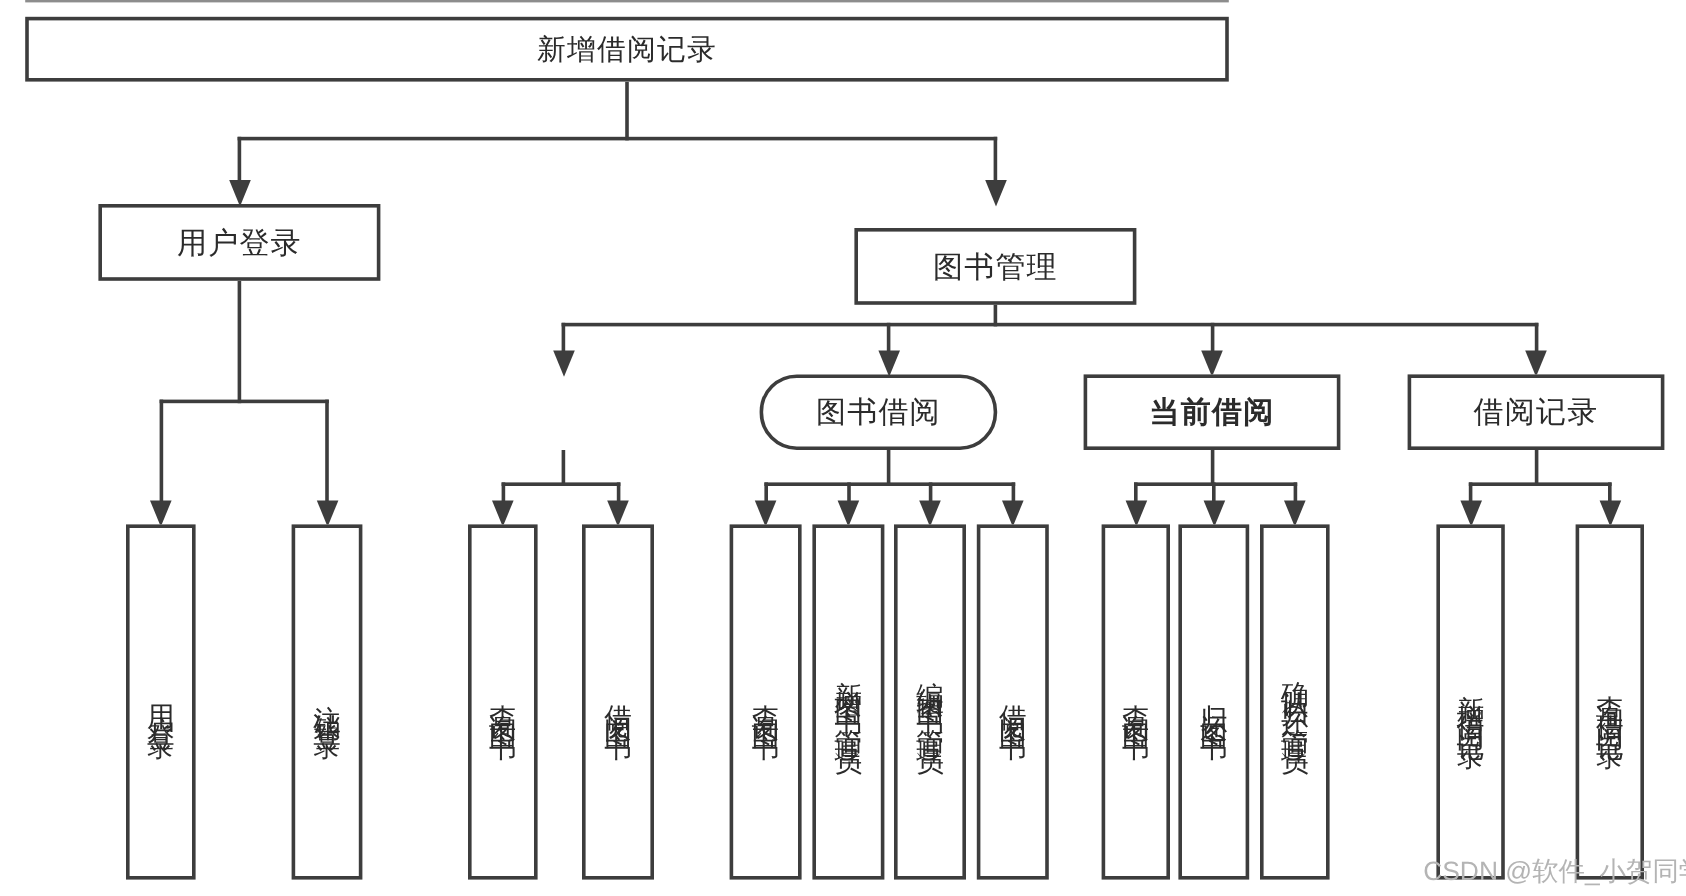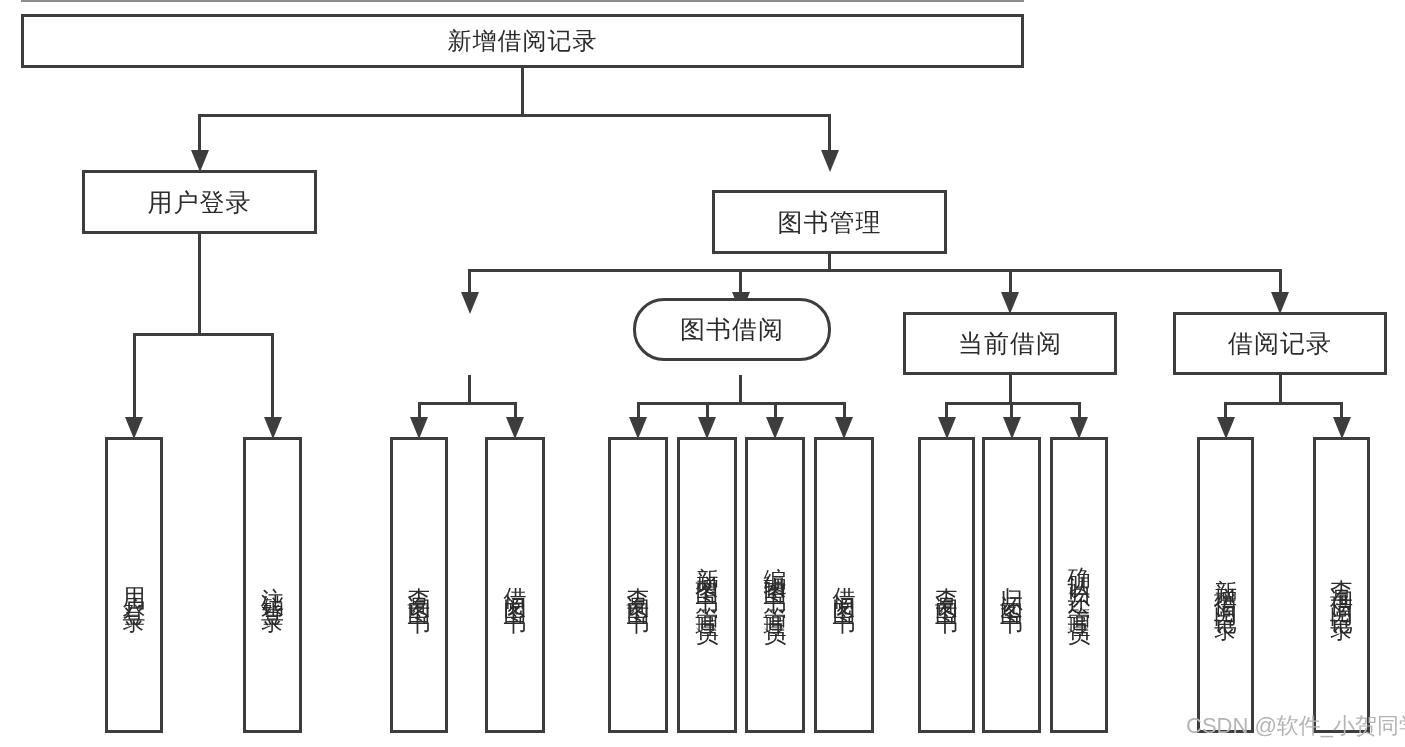--- a/index.html
+++ b/index.html
@@ -82,24 +82,24 @@
   <div id="watermark">CSDN @软件_小贺同学</div>
 <div class="node h root" style="left: 21px; top: 14px; width: 1003px; height: 54px;">
       <span class="label">新增借阅记录</span>
     </div>
     <div class="node h" style="left: 82px; top: 170px; width: 235px; height: 64px;">
       <span class="label">用户登录</span>
     </div>
     <div class="node h" style="left: 712px; top: 170px; width: 235px; height: 64px; margin-top: 20px;">
       <span class="label">图书管理</span>
     </div>
-    <div class="node h" style="left: 633px; top: 298px; width: 198px; height: 63px; border-radius: 31px;">
+    <div class="node h" style="left: 633px; top: 312px; width: 198px; height: 63px; border-radius: 31px;">
       <span class="label">图书借阅</span>
     </div>
-    <div class="node h" style="left: 903px; top: 312px; width: 214px; height: 63px;">
+    <div class="node h" style="left: 903px; top: 312px; width: 214px; height: 63px; font-weight: bold;">
       <span class="label">当前借阅</span>
     </div>
     <div class="node h" style="left: 1173px; top: 312px; width: 214px; height: 63px;">
       <span class="label">借阅记录</span>
     </div>
     <div class="node v" style="left: 105px; top: 437px; width: 58px; height: 296px;">
       <span class="label">用户登录</span>
     </div>
     <div class="node v" style="left: 243px; top: 437px; width: 59px; height: 296px;">
       <span class="label">注销登录</span>

